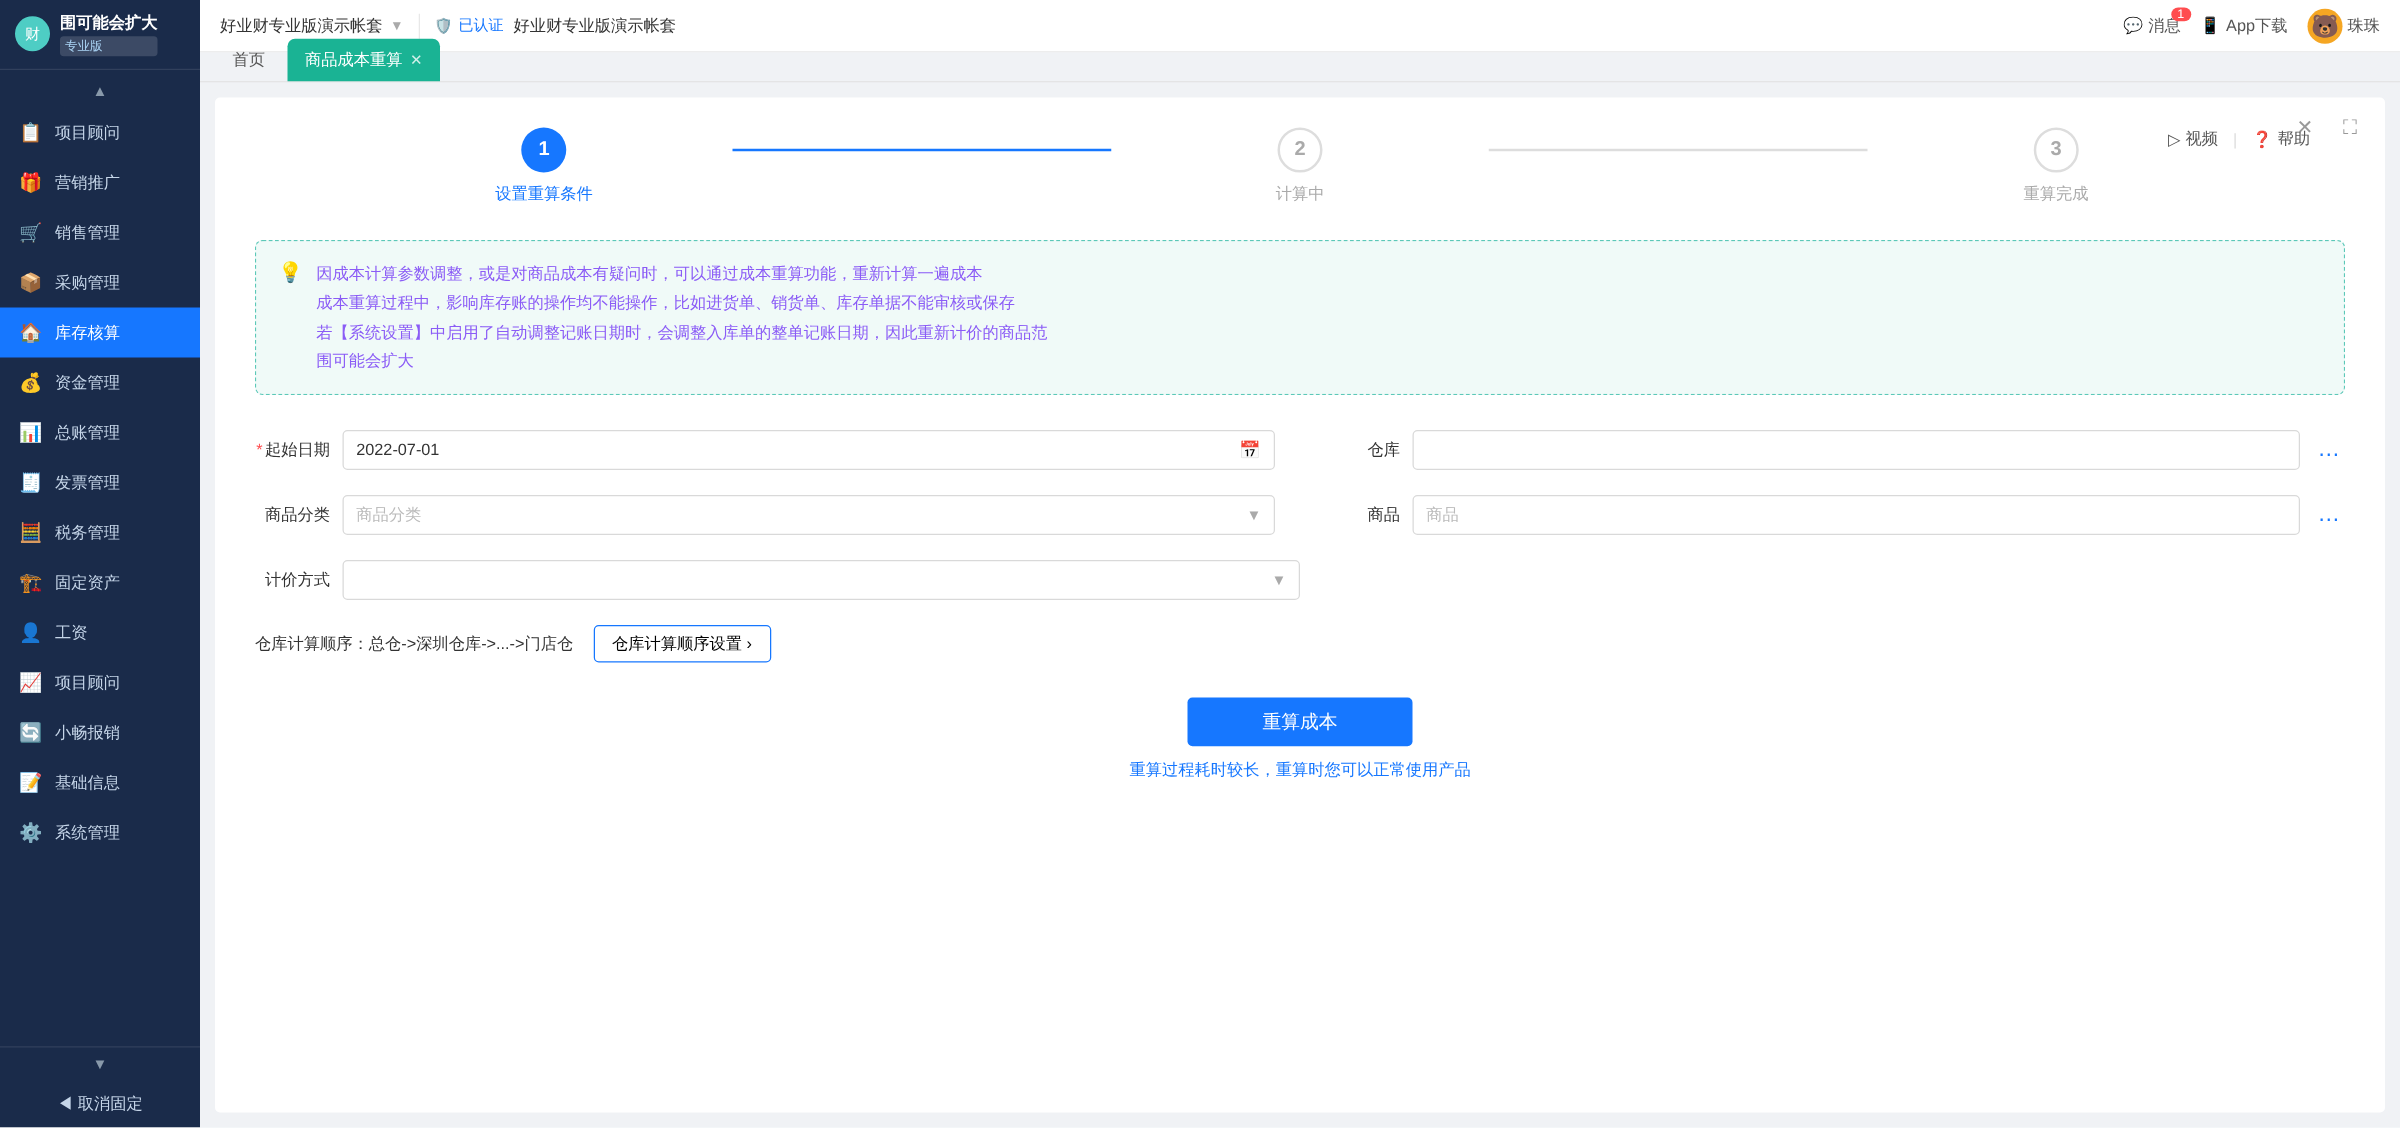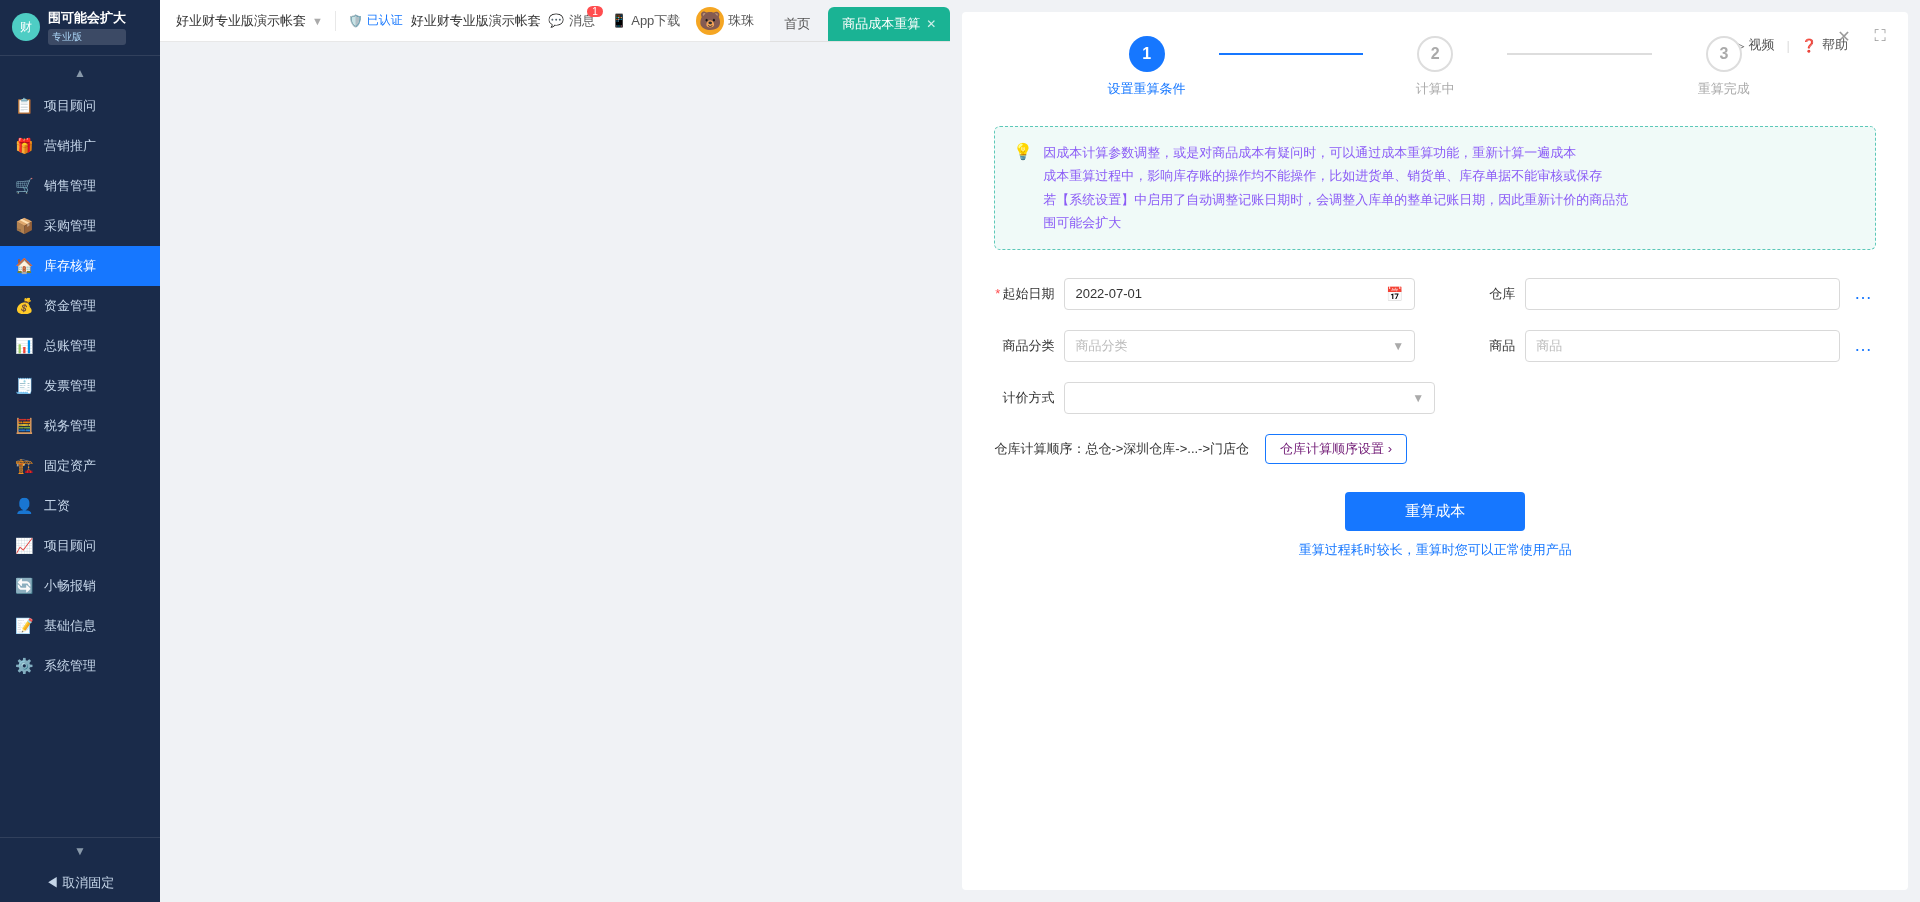--- a/index.html
+++ b/index.html
@@ -15,34 +15,34 @@
     .sidebar-nav::-webkit-scrollbar { width: 4px; }
     .sidebar-nav::-webkit-scrollbar-thumb { background: rgba(255,255,255,0.2); border-radius: 2px; }
     .sidebar-item { display: flex; align-items: center; gap: 10px; padding: 11px 16px; cursor: pointer; color: #c5d5e8; font-size: 13px; transition: background 0.2s; }
     .sidebar-item.active { background: #1677ff; color: #fff; }
     .sidebar-item-icon { width: 18px; height: 18px; display: flex; align-items: center; justify-content: center; font-size: 15px; flex-shrink: 0; }
     .sidebar-scroll-btn { width: 100%; padding: 6px; display: flex; align-items: center; justify-content: center; color: #8899aa; font-size: 12px; cursor: pointer; }
     .sidebar-bottom { border-top: 1px solid rgba(255,255,255,0.1); }
     .sidebar-cancel { display: flex; align-items: center; justify-content: center; gap: 6px; padding: 10px; color: #c5d5e8; cursor: pointer; font-size: 13px; }
 
     
-    .main { flex: 1; display: flex; flex-direction: row; height: 902px; background: #f0f2f5; }
+    .main { flex: 1; display: flex; flex-direction: column; height: 902px; background: #f0f2f5; }
 
     
     .topbar { height: 42px; background: #fff; display: flex; align-items: center; padding: 0 16px; border-bottom: 1px solid #e8e8e8; gap: 8px; }
     .topbar-account { display: flex; align-items: center; gap: 6px; font-size: 13px; color: #333; }
     .topbar-divider { width: 1px; height: 20px; background: #e8e8e8; margin: 0 4px; }
     .topbar-verified { display: flex; align-items: center; gap: 4px; color: #1677ff; font-size: 12px; }
     .topbar-right { margin-left: auto; display: flex; align-items: center; gap: 16px; }
     .topbar-action { display: flex; align-items: center; gap: 4px; cursor: pointer; color: #555; font-size: 13px; position: relative; }
     .topbar-badge { position: absolute; top: -6px; right: -8px; background: #ff4d4f; color: #fff; border-radius: 8px; font-size: 10px; padding: 0 4px; min-width: 16px; text-align: center; }
     .topbar-avatar { width: 28px; height: 28px; background: #f5a623; border-radius: 50%; display: flex; align-items: center; justify-content: center; color: #fff; font-size: 13px; overflow: hidden; }
 
     
-    .tabbar { height: 42px; background: #f0f2f5; display: flex; align-items: flex-end; padding: 0 0; gap: 4px; border-bottom: 1px solid #e0e0e0; }
+    .tabbar { height: 24px; background: #f0f2f5; display: flex; align-items: flex-end; padding: 0 12px; gap: 4px; border-bottom: 1px solid #e0e0e0; }
     .tab { padding: 8px 14px; border-radius: 6px 6px 0 0; cursor: pointer; font-size: 13px; display: flex; align-items: center; gap: 6px; }
     .tab.default { background: transparent; color: #555; }
     .tab.active { background: #1ab394; color: #fff; align-items: center; }
     .tab-close { cursor: pointer; font-size: 12px; color: rgba(255,255,255,0.8); }
 
     
     .content { flex: 1; overflow-y: auto; background: #f0f2f5; display: flex; }
     .content-inner { flex: 1; background: #fff; margin: 12px; border-radius: 4px; padding: 24px 32px; position: relative; }
 
     
@@ -76,21 +76,21 @@
     .form-input { flex: 1; height: 32px; border: 1px solid #d9d9d9; border-radius: 4px; padding: 0 10px; font-size: 13px; color: #333; display: flex; align-items: center; background: #fff; position: relative; }
     .form-input-text { flex: 1; }
     .form-input-icon { color: #aaa; font-size: 14px; cursor: pointer; }
     .form-select { flex: 1; height: 32px; border: 1px solid #d9d9d9; border-radius: 4px; padding: 0 10px; font-size: 13px; color: #bbb; display: flex; align-items: center; justify-content: space-between; background: #fff; cursor: pointer; }
     .form-select-icon { color: #aaa; font-size: 12px; }
     .form-ellipsis { color: #1677ff; font-size: 18px; cursor: pointer; padding: 0 4px; }
 
     
     .warehouse-row { display: flex; align-items: center; gap: 16px; margin-bottom: 28px; }
     .warehouse-label { font-size: 13px; color: #333; white-space: nowrap; }
-    .warehouse-order-btn { border: 1px solid #1677ff; color: #701a75; background: #fff; border-radius: 4px; padding: 5px 14px; font-size: 13px; cursor: pointer; display: flex; align-items: center; gap: 4px; }
+    .warehouse-order-btn { border: 1px solid #1677ff; color: #000000; background: #fff; border-radius: 4px; padding: 5px 14px; font-size: 13px; cursor: pointer; display: flex; align-items: center; gap: 4px; }
 
     
     .recalc-section { display: flex; flex-direction: column; align-items: center; gap: 10px; margin-top: 20px; }
     .recalc-btn { background: #1677ff; color: #fff; border: none; border-radius: 4px; padding: 10px 60px; font-size: 15px; cursor: pointer; }
     .recalc-hint { font-size: 13px; color: #1677ff; }
 
     
     .help-row { position: absolute; top: 24px; right: 60px; display: flex; align-items: center; gap: 12px; font-size: 13px; color: #555; }
     .help-item { display: flex; align-items: center; gap: 4px; cursor: pointer; }
     .help-divider { color: #ddd; }

